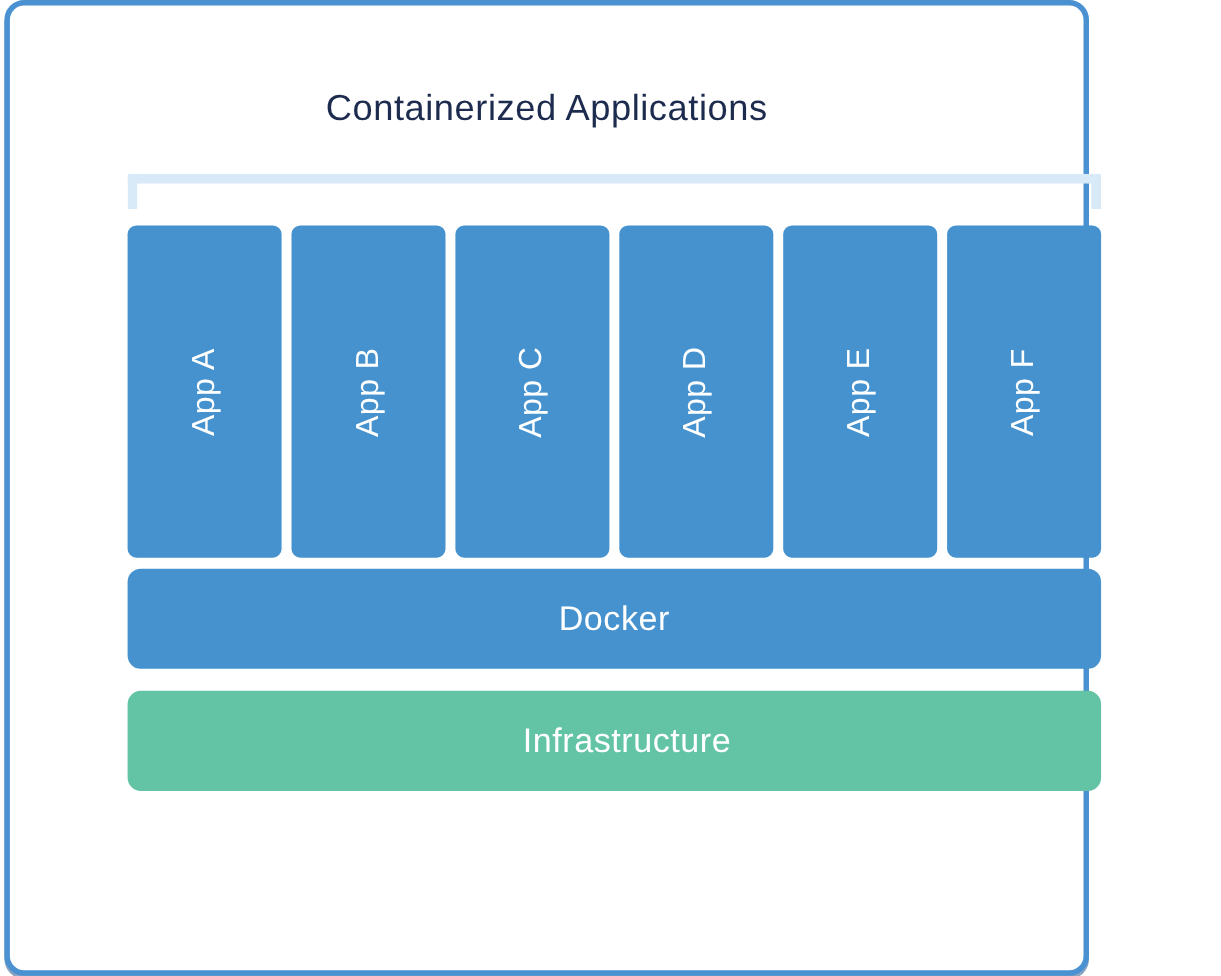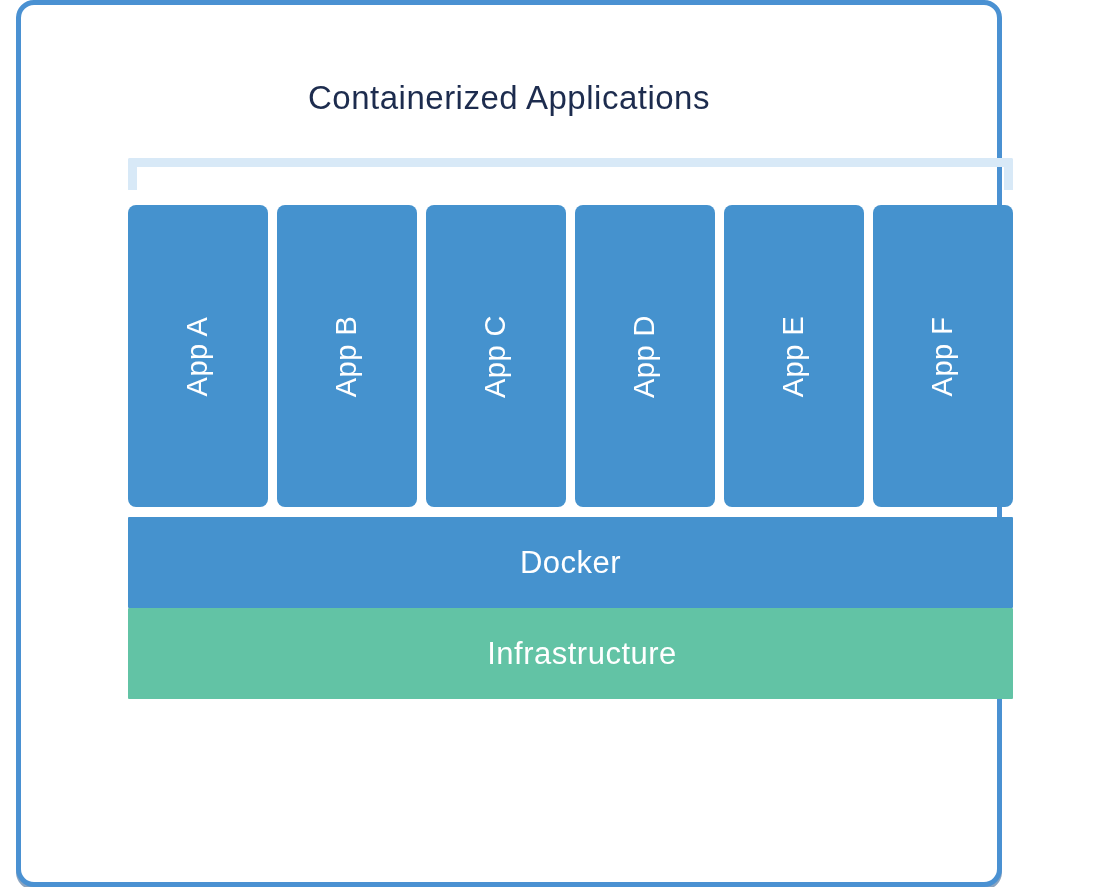--- a/index.html
+++ b/index.html
@@ -9,21 +9,21 @@
     font-family: "Liberation Sans", sans-serif;
   }
   body {
     width: 1110px;
     height: 887px;
     position: relative;
     overflow: hidden;
   }
   .card {
     position: absolute;
-    left: 16px; top: 0;
+    left: 4px; top: 0;
     width: 986px;
     height: 887px;
     box-sizing: border-box;
     border: 5px solid var(--card-border, #4a91d2);
     border-radius: 18px;
     background: #ffffff;
     box-shadow: 0 3px 0 rgba(44, 90, 140, 0.55);
   }
   .title {
     position: absolute;
@@ -67,40 +67,40 @@
   .app-col .app-label {
     transform: rotate(-90deg);
     white-space: nowrap;
     color: var(--light-text, #ffffff);
     font-size: 29px;
     font-weight: 500;
     letter-spacing: 0.5px;
   }
   .layer {
     height: 91px;
-    border-radius: 1px;
+    border-radius: 12px;
     display: flex;
     align-items: center;
     justify-content: center;
     font-size: 31px;
     font-weight: 500;
     letter-spacing: 0.5px;
   }
   .layer-docker {
     margin-top: 10px;
     background: var(--docker-layer, #4592ce);
     color: var(--light-text, #ffffff);
   }
   .layer-host-os {
     margin-top: 12px;
     background: var(--host-os-layer, #d6e9f8);
     color: var(--title-text, #1d2c4e);
   }
   .layer-infrastructure {
-    margin-top: 0;
+    margin-top: 20px;
     background: var(--infrastructure-layer, #62c3a5);
     color: var(--light-text, #ffffff);
     padding-left: 23px;
   }
 </style>
 </head>
 <body>
 
 <div class="card">
 

